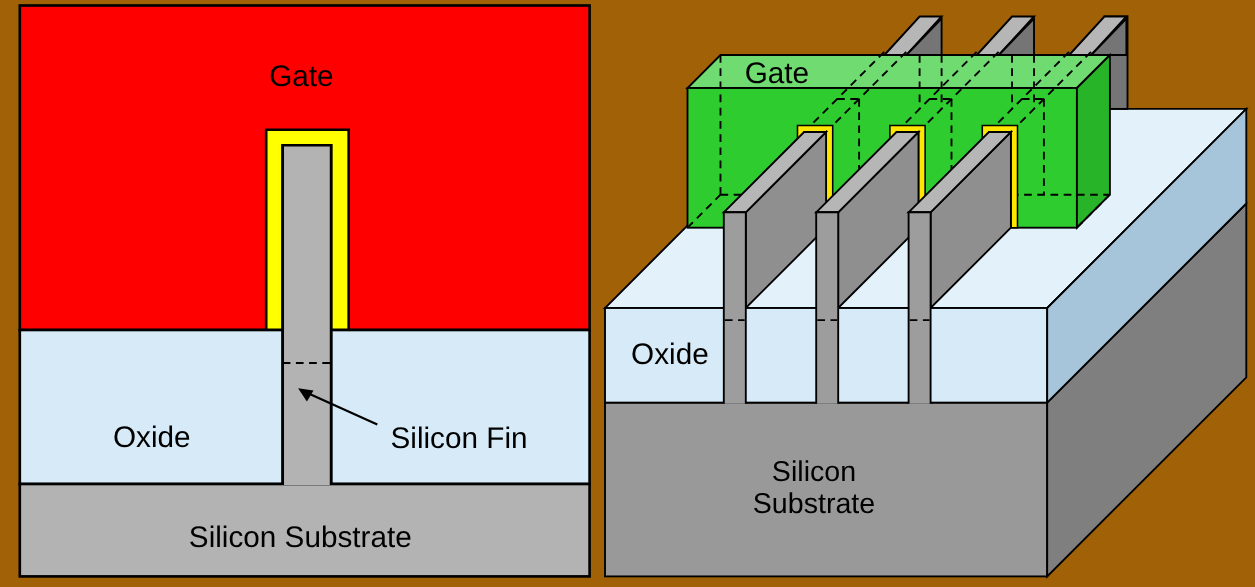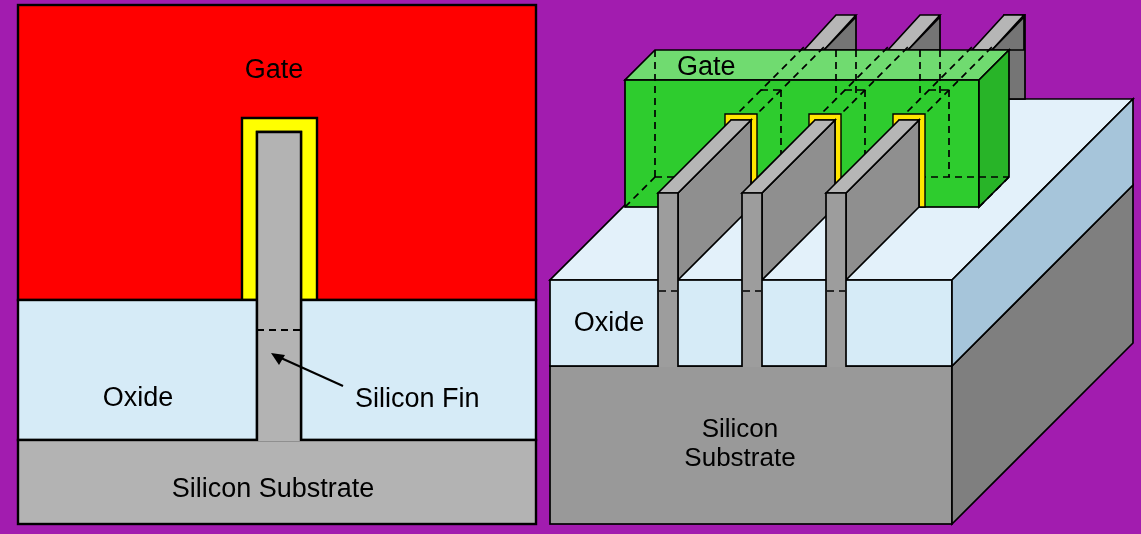--- a/index.html
+++ b/index.html
@@ -1,16 +1,16 @@
 <!DOCTYPE html>
 <html><head>
 <meta charset="utf-8">
 <style>
   html,body{margin:0;padding:0;background:#ffffff;}
-  .canvas{position:relative;width:1141px;height:534px;background:#a21caf;overflow:hidden;}
+  .canvas{position:relative;width:1141px;height:534px;background:#a16207;overflow:hidden;}
   svg{display:block;}
   svg text{font-family:"Liberation Sans","DejaVu Sans",sans-serif;fill:#000000;}
   .lbl{font-size:27px;}
   .lbl-sm{font-size:26px;}
   .ln-l{stroke:#000000;stroke-width:2.4;}
   .ln-r{stroke:#000000;stroke-width:1.7;}
   .dash{stroke:#000000;stroke-width:1.7;stroke-dasharray:7 5;fill:none;}
   .dash-l{stroke:#000000;stroke-width:2;stroke-dasharray:7 5;fill:none;}
 </style>
 </head>

